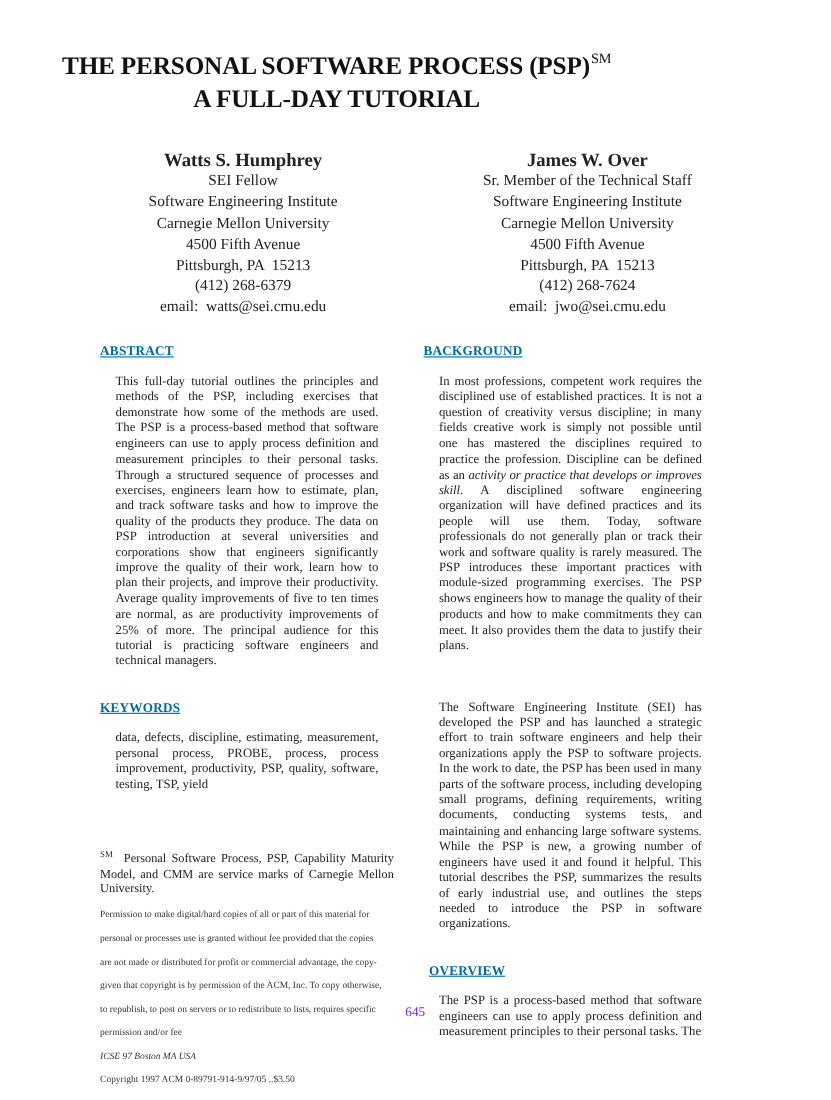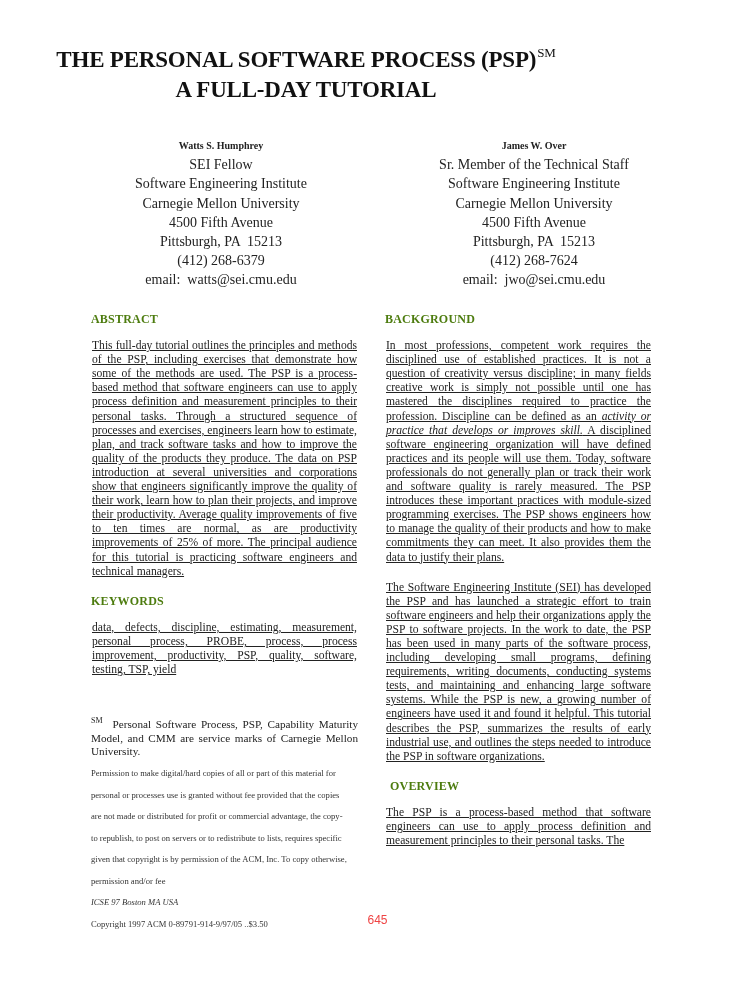--- a/index.html
+++ b/index.html
@@ -10,46 +10,46 @@
   .title {
     position: absolute; left: 0; width: 612px; top: 38px;
     text-align: center; font-weight: bold; font-size: 23px; line-height: 30px;
     letter-spacing: -0.2px; color: #111;
   }
   .title sup { font-size: 13px; font-weight: normal; vertical-align: 10px; margin-left: 1px; }
   .author {
     position: absolute; top: 136px; width: 290px; text-align: center;
     font-size: 14px; line-height: 19.2px; color: #222;
   }
-  .author .name { font-weight: bold; font-size: 10px; }
+  .author .name { font-weight: bold; font-size: 17px; }
   .author.left { left: 76px; }
   .author.right { left: 389px; }
 
   .col {
     position: absolute; top: 312px; width: 267px;
     font-size: 11.6px; line-height: 14.1px; color: #222;
   }
   .col.left { left: 91px; }
   .col.right { left: 385px; }
-  .heading { font-weight: bold; font-size: 12px; letter-spacing: 0.2px; margin: 0 0 13px 0; color: #4d7c0f; }
-  p.body { margin: 1px; text-align: justify; text-decoration: underline; }
+  .heading { font-weight: bold; font-size: 12px; letter-spacing: 0.2px; margin: 0 0 13px 0; color: #0369a1; text-decoration: underline; }
+  p.body { margin: 14px; text-align: justify; }
   .gap-a { height: 14px; }
   .gap-b { height: 14px; }
   .gap-c { height: 36px; }
   em { font-style: italic; }
   .fn { margin: 0; text-align: justify; font-size: 11.2px; line-height: 13.4px; }
   .fn sup { font-size: 8px; vertical-align: 5px; margin-right: 10px; }
   .perm {
     margin-top: 6px; font-size: 8.6px; line-height: 11.5px; color: #333; text-align: left;
   }
   .perm .line { display: block; white-space: nowrap; margin-top: 10px; }
   .perm .ital { font-style: italic; }
   .page-num {
     position: absolute; left: 0; width: 755px; top: 913px; text-align: center;
-    font-family: Liberation Sans, sans-serif; font-size: 12px; color: #ef4444;
+    font-family: Liberation Serif, serif; font-size: 12px; color: #6d28d9;
   }
 </style>
 </head>
 <body>
 
 <div class="title">
   <div><span>THE PERSONAL SOFTWARE PROCESS (PSP)</span><sup>SM</sup></div>
   <div>A FULL-DAY TUTORIAL</div>
 </div>
 
@@ -80,22 +80,22 @@
   <p class="body">This full-day tutorial outlines the principles and methods of the PSP, including exercises that demonstrate how some of the methods are used.  The PSP is a process-based method that software engineers can use to apply process definition and measurement principles to their personal tasks.  Through a structured sequence of processes and exercises, engineers learn how to estimate, plan, and track software tasks and how to improve the quality of the products they produce.  The data on PSP introduction at several universities and corporations show that engineers significantly improve the quality of their work, learn how to plan their projects, and improve their productivity.  Average quality improvements of five to ten times are normal, as are productivity improvements of 25% of more.  The principal audience for this tutorial is practicing software engineers and technical managers.</p>
   <div class="gap-a"></div>
   <div class="heading">KEYWORDS</div>
   <p class="body">data, defects, discipline, estimating, measurement, personal process, PROBE, process, process improvement, productivity, PSP, quality, software, testing, TSP, yield</p>
   <div class="gap-c"></div>
   <p class="fn"><sup>SM</sup><span>Personal Software Process, PSP, Capability Maturity Model, and CMM are service marks of Carnegie Mellon University.</span></p>
   <div class="perm">
     <span class="line">Permission to make digital/hard copies of all or part of this material for</span>
     <span class="line">personal or processes use is granted without fee provided that the copies</span>
     <span class="line">are not made or distributed for profit or commercial advantage, the copy-</span>
+    <span class="line">given that copyright is by permission of the ACM, Inc. To copy otherwise,</span>
     <span class="line">to republish, to post on servers or to redistribute to lists, requires specific</span>
-    <span class="line">given that copyright is by permission of the ACM, Inc. To copy otherwise,</span>
     <span class="line">permission and/or fee</span>
     <span class="line ital">ICSE 97 Boston MA USA</span>
     <span class="line">Copyright 1997 ACM 0-89791-914-9/97/05 ..$3.50</span>
   </div>
 </div>
 
 <div class="col right">
   <div class="heading">BACKGROUND</div>
   <p class="body"><span>In most professions, competent work requires the disciplined use of established practices.  It is not a question of creativity versus discipline; in many fields creative work is simply not possible until one has mastered the disciplines required to practice the profession.  Discipline can be defined as an </span><em>activity or practice that develops or improves skill.</em><span>  A disciplined software engineering organization will have defined practices and its people will use them.   Today, software professionals do not generally plan or track their work and software quality is rarely measured.  The PSP introduces these important practices with module-sized programming exercises.  The PSP shows engineers how to manage the quality of their products and how to make commitments they can meet.  It also provides them the data to justify their plans.</span></p>
   <div class="gap-b"></div>

